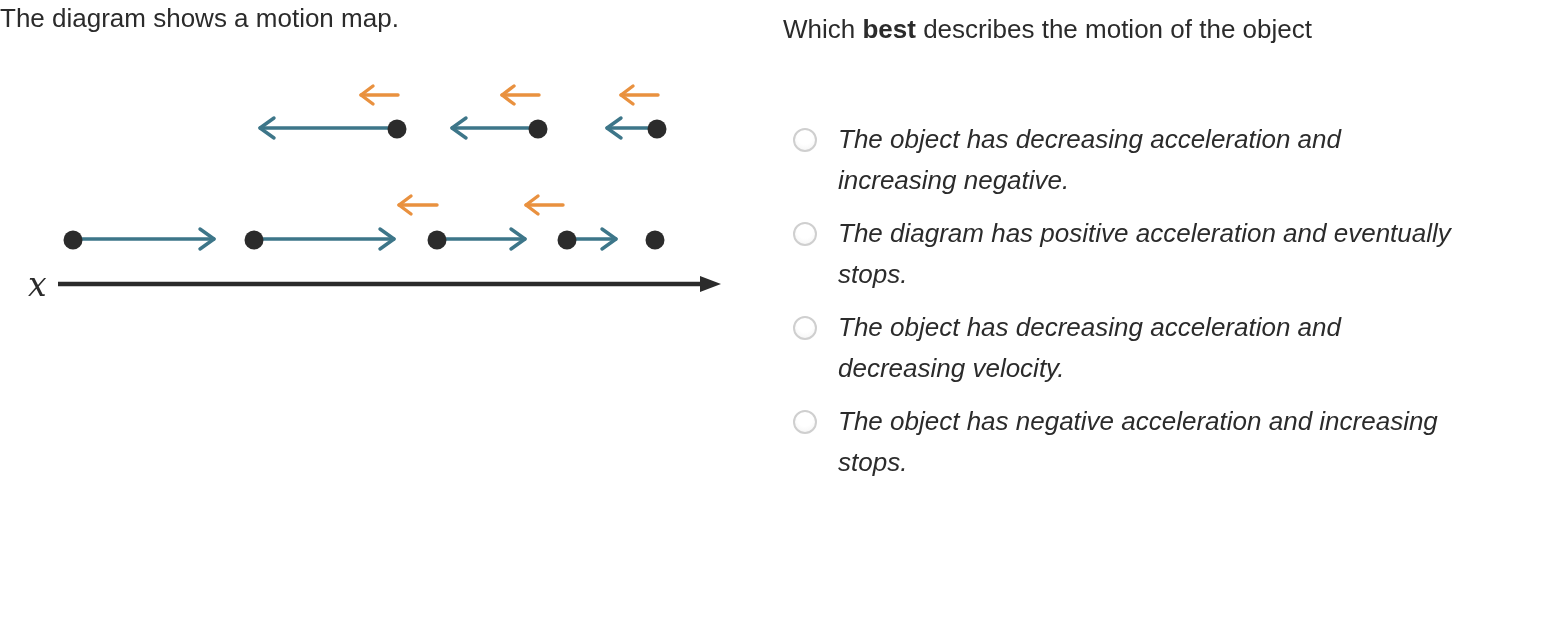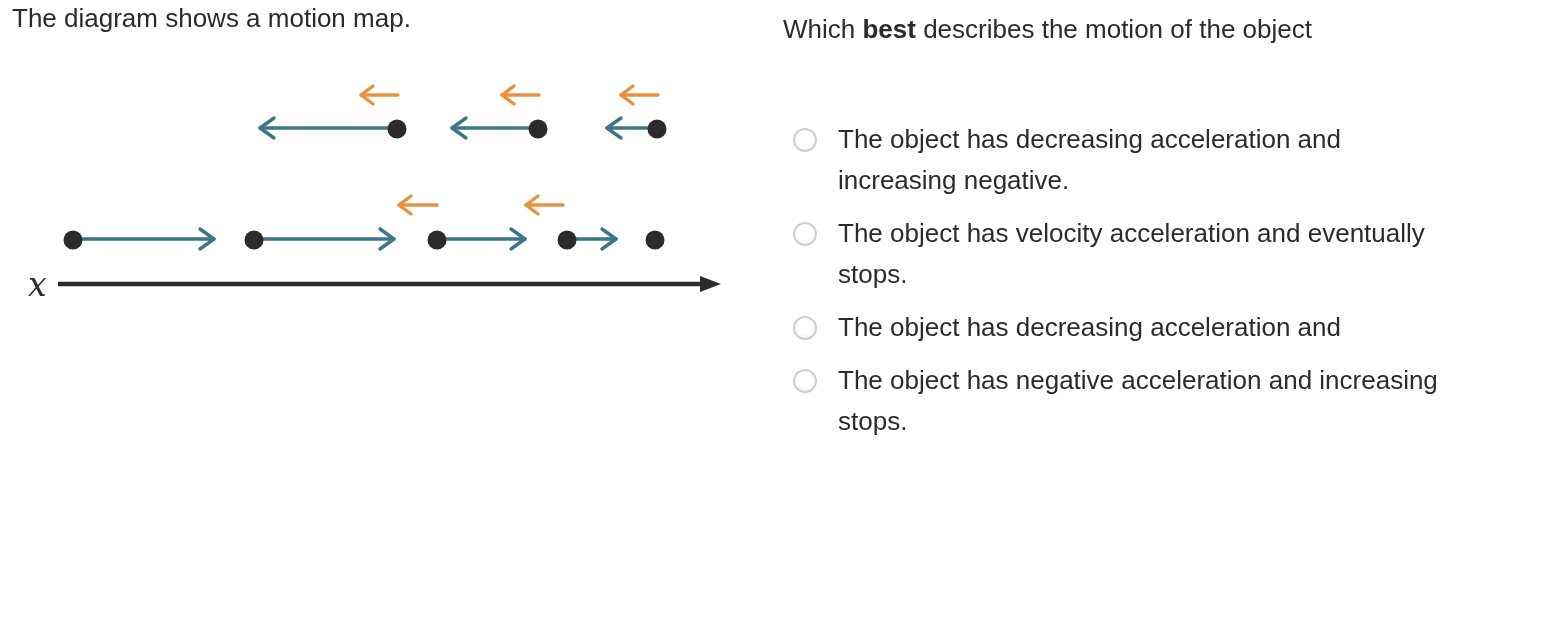--- a/index.html
+++ b/index.html
@@ -13,21 +13,21 @@
     position: relative;
     width: 1558px;
     height: 640px;
     background: #ffffff;
     overflow: hidden;
   }
 
   
   .diagram-title {
     position: absolute;
-    left: 12px;
+    left: 0px;
     top: 2px;
     font-size: 26px;
     line-height: 32px;
     color: #2b2b2b;
     white-space: nowrap;
   }
   .motion-map-svg {
     position: absolute;
     left: 0;
     top: 0;
@@ -70,21 +70,21 @@
     border-radius: 50%;
     background: radial-gradient(circle at 50% 35%, #ffffff 45%, #f1f1f1 100%);
     box-sizing: content-box;
     cursor: pointer;
   }
   .option-text {
     font-size: 26px;
     line-height: 41px;
     color: #2b2b2b;
   }
-  .option-text .opt-line { display: block; }
+  .option-text .opt-line { display: block; font-style: italic; }
 </style>
 </head>
 <body>
 
 <div class="page">
 
   <div class="diagram-title">The diagram shows a motion map.</div>
 
   <svg class="motion-map-svg" viewBox="0 0 760 330" xmlns="http://www.w3.org/2000/svg">
       <line x1="397" y1="128" x2="260" y2="128" stroke="#3d7689" stroke-width="3.4" stroke-linecap="round"></line>
@@ -135,29 +135,30 @@
         <span class="radio"></span>
         <span class="option-text">
           <span class="opt-line">The object has decreasing acceleration and</span>
           <span class="opt-line">increasing negative.</span>
         </span>
       </div>
 
       <div class="option">
         <span class="radio"></span>
         <span class="option-text">
-          <span class="opt-line">The object has velocity acceleration and eventually</span>
+          <span class="opt-line">The diagram has positive acceleration and eventually</span>
           <span class="opt-line">stops.</span>
         </span>
       </div>
 
       <div class="option">
         <span class="radio"></span>
         <span class="option-text">
           <span class="opt-line">The object has decreasing acceleration and</span>
+          <span class="opt-line">decreasing velocity.</span>
         </span>
       </div>
 
       <div class="option">
         <span class="radio"></span>
         <span class="option-text">
           <span class="opt-line">The object has negative acceleration and increasing</span>
           <span class="opt-line">stops.</span>
         </span>
       </div>

